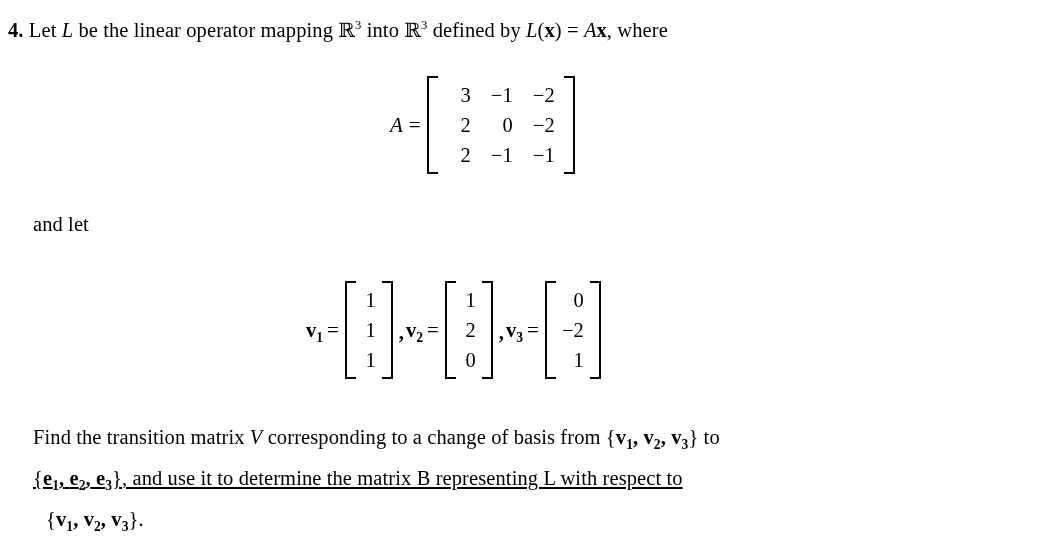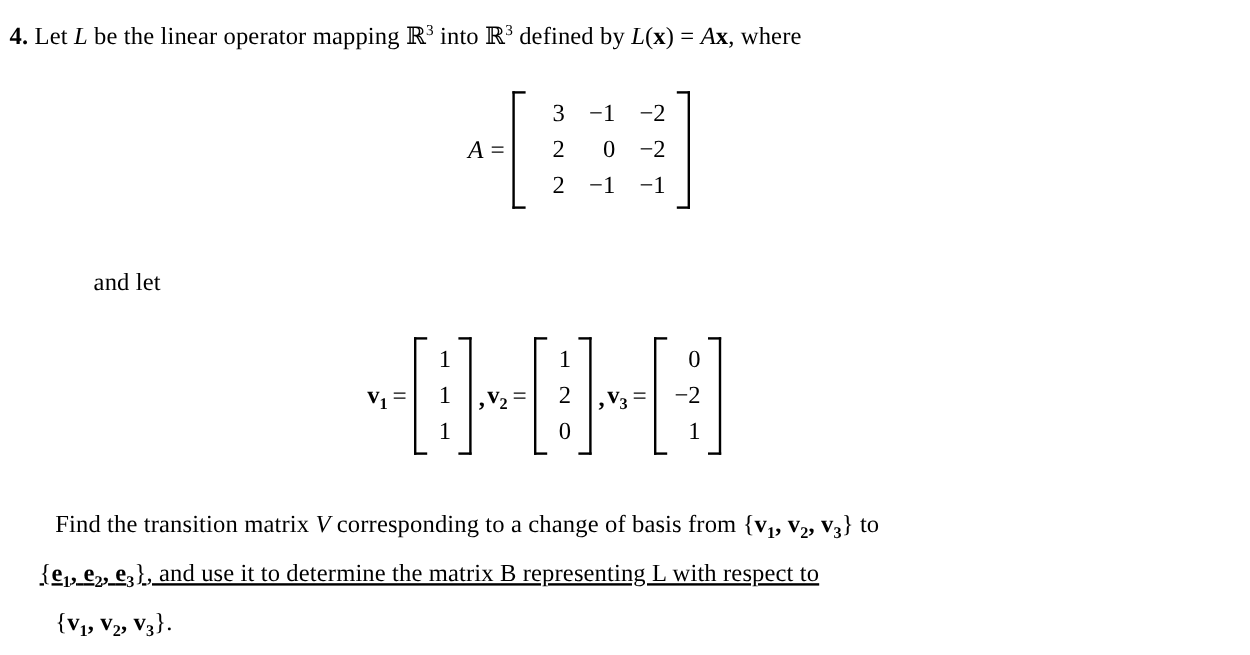--- a/index.html
+++ b/index.html
@@ -150,21 +150,21 @@
         <span class="cell">0</span>
         <span class="cell">−2</span>
         <span class="cell">2</span>
         <span class="cell">−1</span>
         <span class="cell">−1</span>
       </span>
       <span class="bar right"></span>
     </span>
   </div>
 
-  <div class="line" style="left:33px; top:226px;margin-left:45px;">and let</div>
+  <div class="line" style="left:33px; top:214px;">and let</div>
 
   <div class="matrix-eq" style="left:306px; top:281px;">
 
     <span class="vecblock vec">
       <span class="veclabel"><span>v</span><span class="sub">1</span></span>
       <span class="eqsign">=</span>
       <span class="bracket">
         <span class="bar left"></span>
         <span class="mgrid">
           <span class="cell">1</span>
@@ -202,21 +202,21 @@
           <span class="cell">0</span>
           <span class="cell">−2</span>
           <span class="cell">1</span>
         </span>
         <span class="bar right"></span>
       </span>
     </span>
 
   </div>
 
-  <div class="line" style="left:46px; top:427px;">
+  <div class="line" style="left:33px; top:427px;">
     <span>Find the transition matrix</span><span>&nbsp;</span><span class="mathvar">V</span><span>&nbsp;</span><span>corresponding to a change of basis from</span><span>&nbsp;</span><span>{</span><span class="bf"><span>v</span><span class="sub">1</span></span><span class="bf">,</span><span>&nbsp;</span><span class="bf"><span>v</span><span class="sub">2</span></span><span class="bf">,</span><span>&nbsp;</span><span class="bf"><span>v</span><span class="sub">3</span></span><span>}</span><span>&nbsp;</span><span>to</span>
   </div>
 
   <div class="line" style="left:33px; top:468px;text-decoration:underline;">
     <span>{</span><span class="bf"><span>e</span><span class="sub">1</span></span><span class="bf">,</span><span>&nbsp;</span><span class="bf"><span>e</span><span class="sub">2</span></span><span class="bf">,</span><span>&nbsp;</span><span class="bf"><span>e</span><span class="sub">3</span></span><span>}</span><span>, and use it to determine the matrix B representing L with respect to</span>
   </div>
 
   <div class="line" style="left:46px; top:509px;">
     <span>{</span><span class="bf"><span>v</span><span class="sub">1</span></span><span class="bf">,</span><span>&nbsp;</span><span class="bf"><span>v</span><span class="sub">2</span></span><span class="bf">,</span><span>&nbsp;</span><span class="bf"><span>v</span><span class="sub">3</span></span><span>}</span><span>.</span>
   </div>

